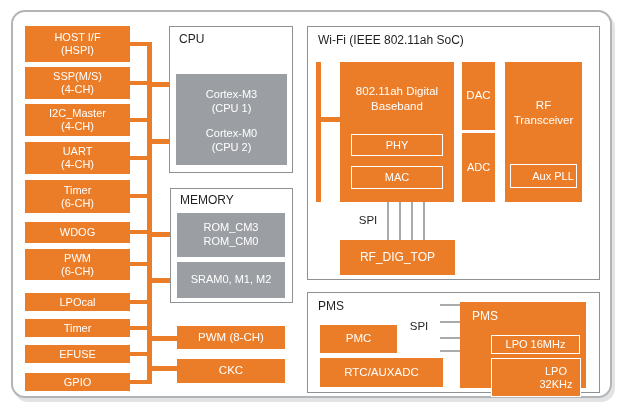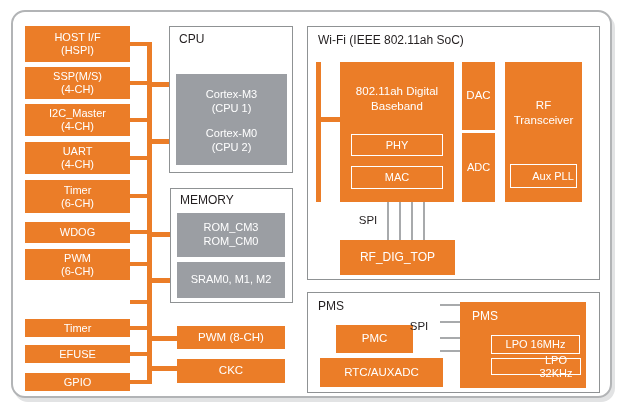--- a/index.html
+++ b/index.html
@@ -65,20 +65,21 @@
 (4-CH)</div>
   <div class="blk" style="left:25px;top:104px;width:105px;height:32px;">I2C_Master
 (4-CH)</div>
   <div class="blk" style="left:25px;top:142px;width:105px;height:32px;">UART
 (4-CH)</div>
   <div class="blk" style="left:25px;top:180px;width:105px;height:33px;">Timer
 (6-CH)</div>
   <div class="blk" style="left:25px;top:222px;width:105px;height:21px;">WDOG</div>
   <div class="blk" style="left:25px;top:249px;width:105px;height:31px;">PWM
 (6-CH)</div>
+  <div class="blk" style="left:25px;top:293px;width:105px;height:18px;">LPOcal</div>
   <div class="blk" style="left:25px;top:319px;width:105px;height:18px;">Timer</div>
   <div class="blk" style="left:25px;top:345px;width:105px;height:18px;">EFUSE</div>
   <div class="blk" style="left:25px;top:373px;width:105px;height:18px;">GPIO</div>
 
   <div class="vline" style="left:147px;top:42px;width:5px;height:342px;"></div>
   <div class="hline" style="left:130px;top:42px;width:18px;height:4px;"></div>
   <div class="hline" style="left:130px;top:81px;width:18px;height:4px;"></div>
   <div class="hline" style="left:130px;top:118px;width:18px;height:4px;"></div>
   <div class="hline" style="left:130px;top:156px;width:18px;height:4px;"></div>
   <div class="hline" style="left:130px;top:194px;width:18px;height:4px;"></div>
@@ -136,28 +137,28 @@
   <div class="gline" style="left:387px;top:202px;width:2px;height:38px;"></div>
   <div class="gline" style="left:399px;top:202px;width:2px;height:38px;"></div>
   <div class="gline" style="left:411px;top:202px;width:2px;height:38px;"></div>
   <div class="gline" style="left:423px;top:202px;width:2px;height:38px;"></div>
   <div class="flabel" style="left:352px;top:214px;width:32px;">SPI</div>
 
   <div class="blk" style="left:340px;top:240px;width:115px;height:35px;font-size:12px;">RF_DIG_TOP</div>
 
   <div class="wbox" style="left:307px;top:292px;width:293px;height:101px;"></div>
   <div class="boxtitle" style="left:318px;top:299px;">PMS</div>
-  <div class="blk" style="left:336px;top:325px;width:77px;height:28px;font-size:11.5px;">PMC</div>
+  <div class="blk" style="left:320px;top:325px;width:77px;height:28px;font-size:11.5px;">PMC</div>
   <div class="blk" style="left:320px;top:358px;width:123px;height:29px;font-size:11.5px;">RTC/AUXADC</div>
 
   <div class="gline" style="left:440px;top:304px;width:20px;height:2px;"></div>
   <div class="gline" style="left:440px;top:321px;width:20px;height:2px;"></div>
   <div class="gline" style="left:440px;top:337px;width:20px;height:2px;"></div>
   <div class="gline" style="left:440px;top:350px;width:20px;height:2px;"></div>
   <div class="flabel" style="left:402px;top:320px;width:34px;">SPI</div>
 
   <div class="blk" style="left:460px;top:302px;width:126px;height:86px;">
     <span style="position:absolute;left:12px;top:7px;font-size:12px;color:#fff;">PMS</span>
     <span class="sub" style="left:31px;top:33px;width:89px;height:19px;">LPO 16MHz</span>
-    <span class="sub" style="left:31px;top:56px;width:90px;height:17px;padding-left:40px;">LPO 32KHz</span>
+    <span class="sub" style="left:31px;top:56px;width:90px;height:39px;padding-left:40px;">LPO 32KHz</span>
   </div>
 
 </div>
 
 </body></html>

